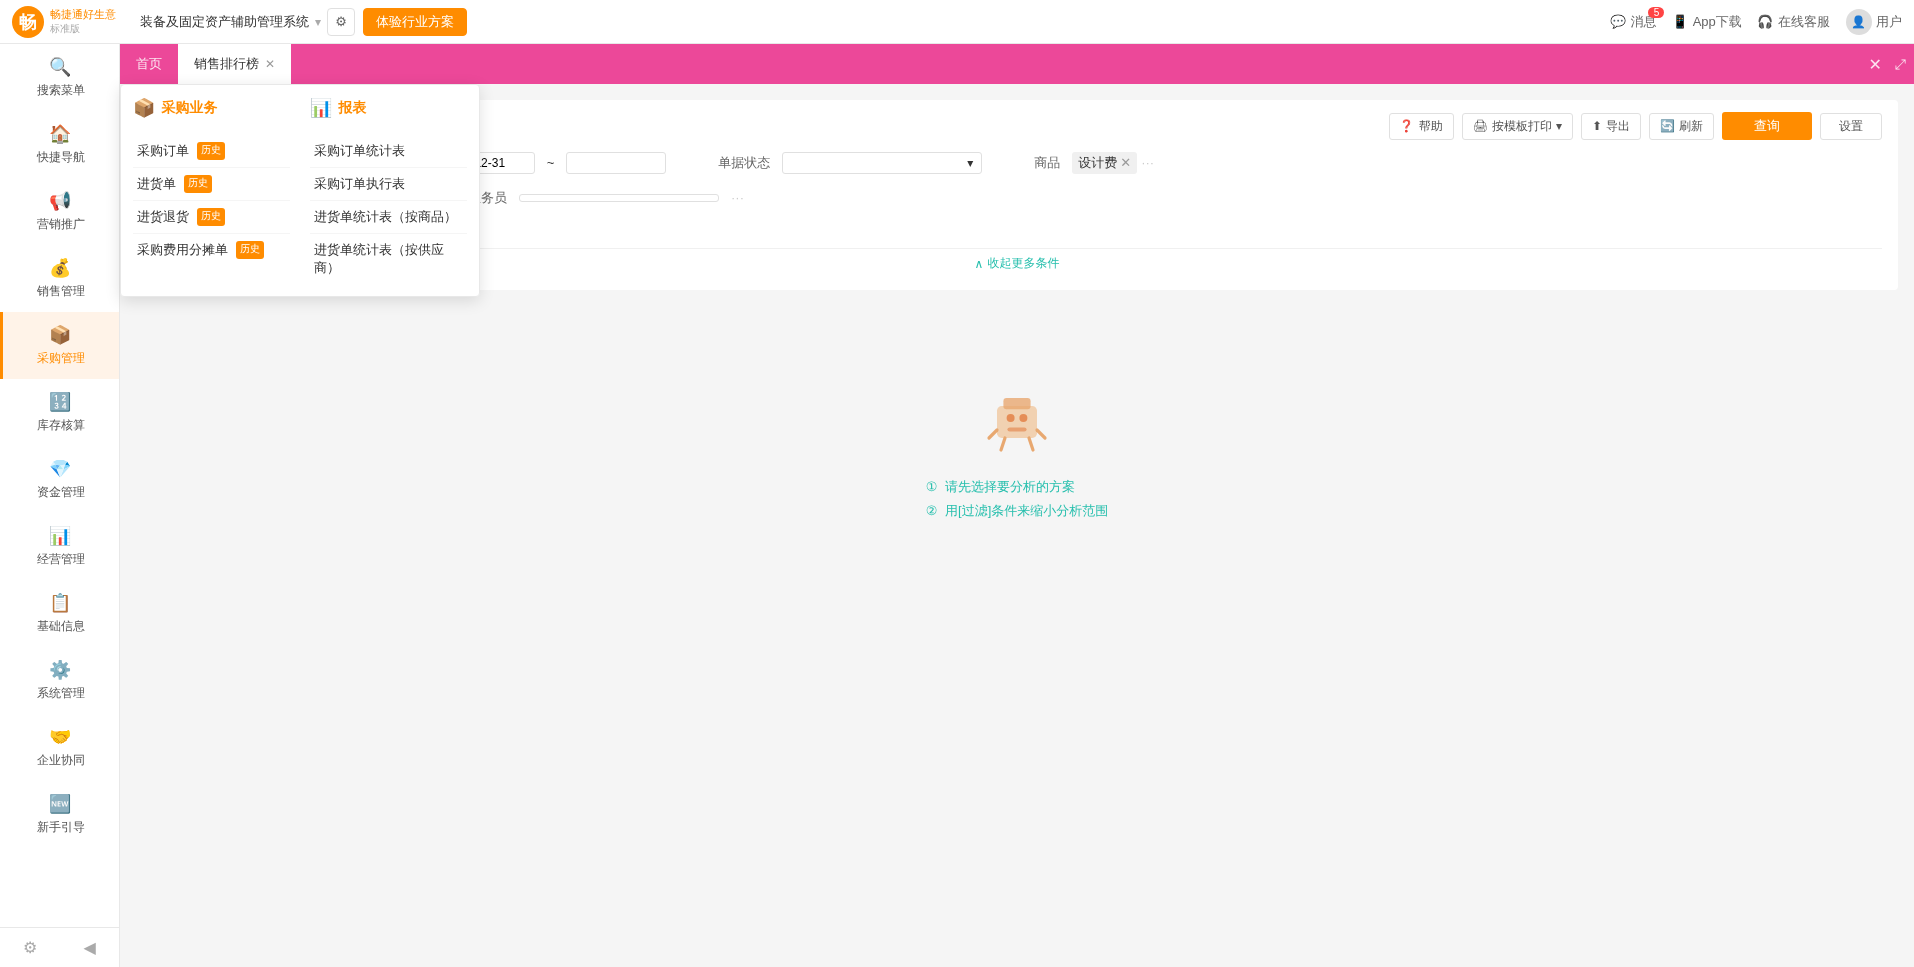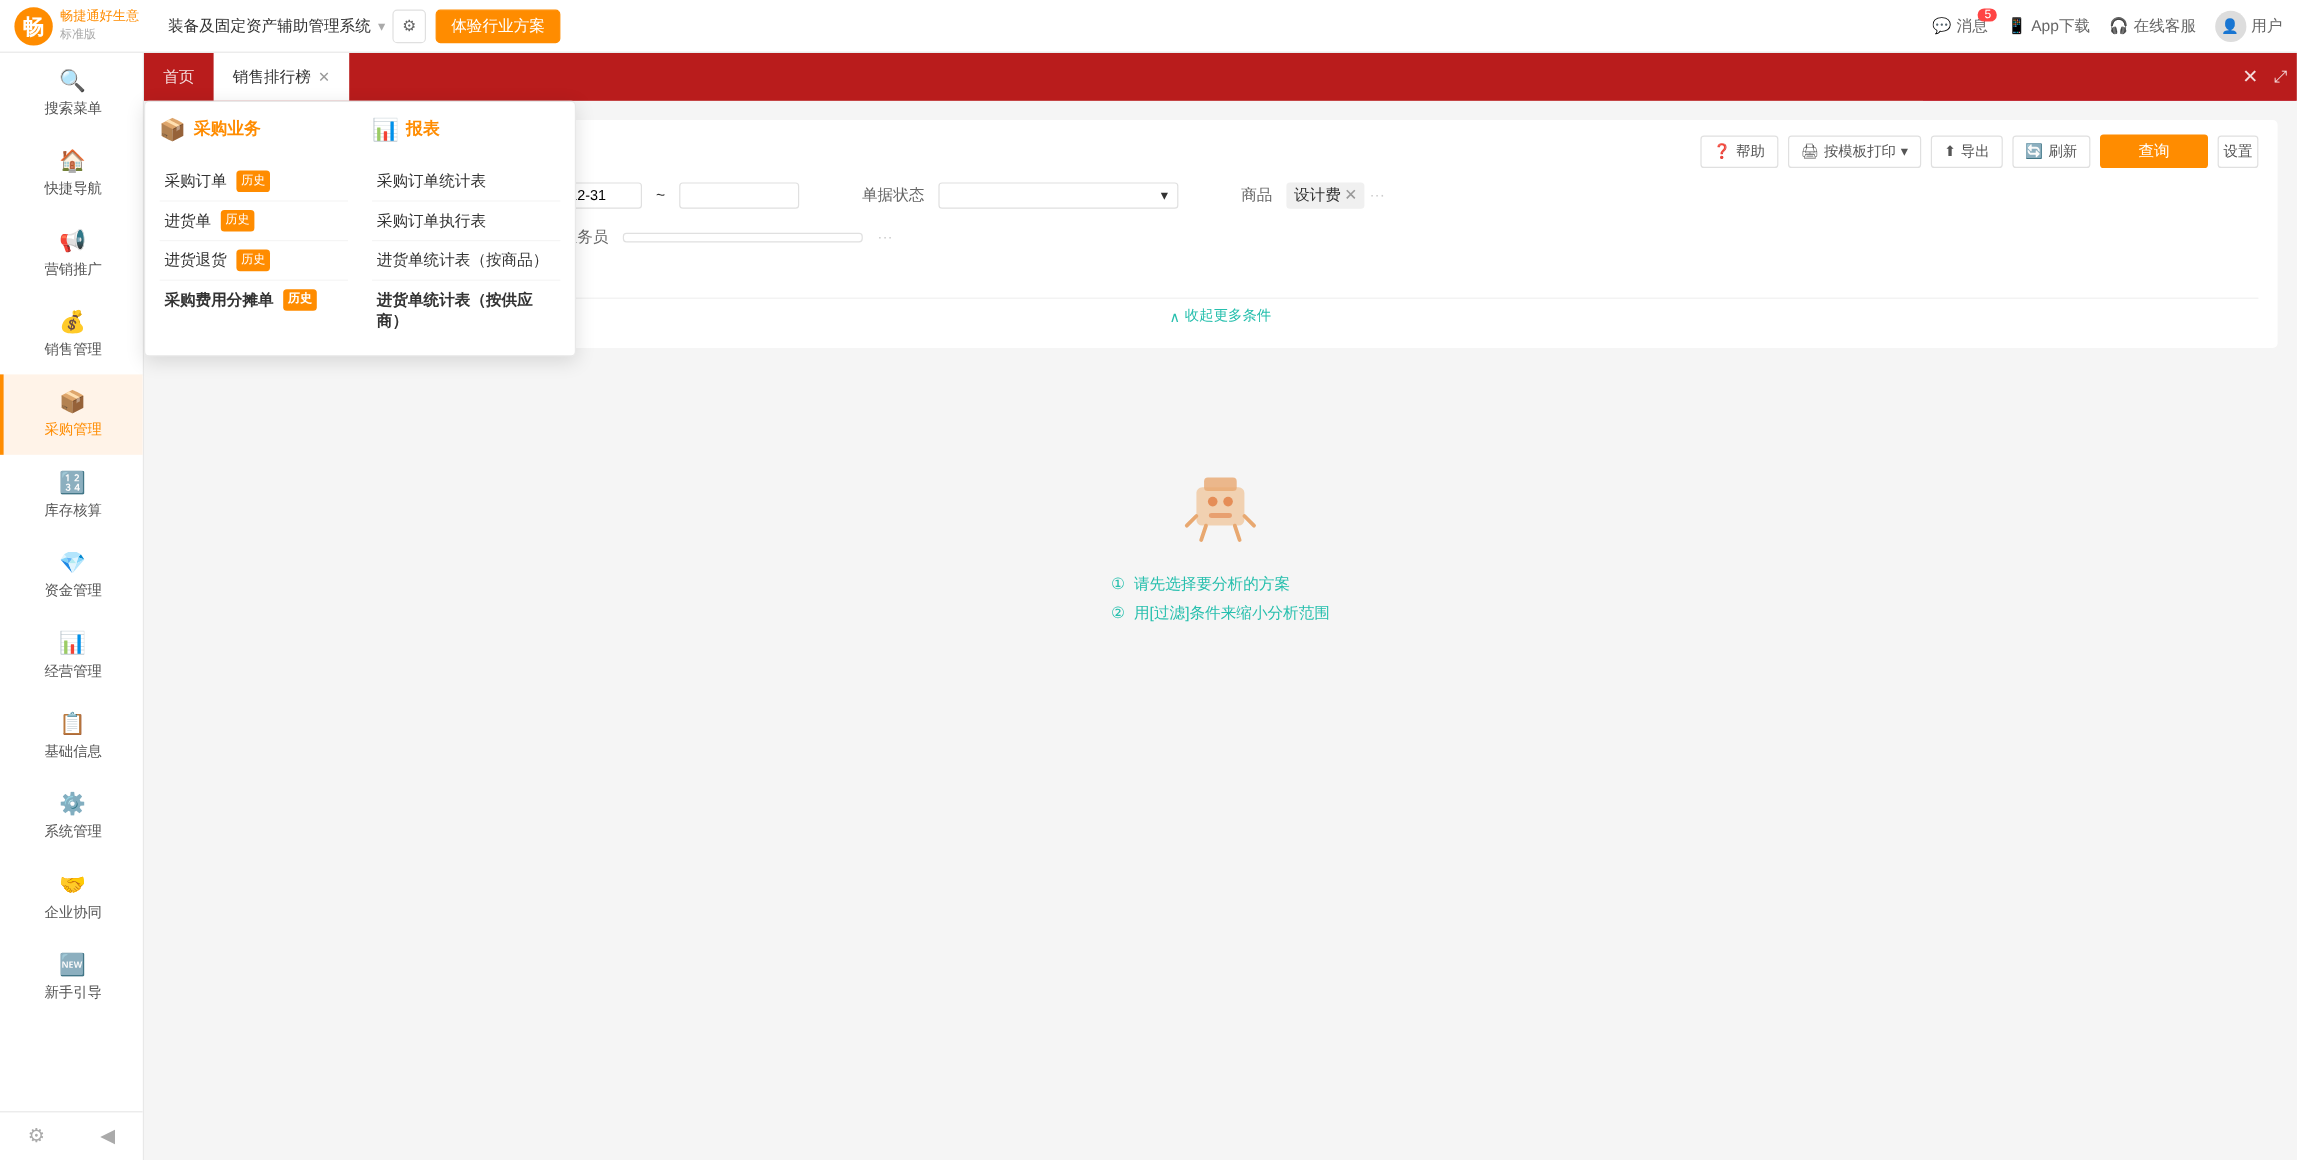--- a/index.html
+++ b/index.html
@@ -79,21 +79,21 @@
       border-radius: 8px;
       font-size: 10px;
       padding: 0 4px;
       min-width: 16px;
       text-align: center;
     }
 
     
     .tabbar {
       height: 40px;
-      background: #b91c1c;
+      background: #ec4899;
       display: flex;
       align-items: center;
       padding: 0 0;
       position: fixed;
       top: 44px; left: 120px; right: 0;
       z-index: 99;
     }
     .tab {
       height: 40px;
       display: flex; align-items: center;
@@ -263,21 +263,21 @@
       border-radius: 3px;
       padding: 5px 32px;
       font-size: 13px;
       cursor: pointer;
     }
     .settings-btn {
       background: white;
       color: #555;
       border: 1px solid #e0e0e0;
       border-radius: 3px;
-      padding: 4px 4px;
+      padding: 4px 18px;
       font-size: 12px;
       cursor: pointer;
     }
     .collapse-btn {
       display: flex; align-items: center; gap: 4px;
       color: #26bfad;
       font-size: 12px;
       cursor: pointer;
       padding: 6px;
       width: 100%;
@@ -333,21 +333,21 @@
       font-size: 18px;
     }
     .menu-item {
       display: flex; gap: 8px;
       padding: 7px 4px;
       cursor: pointer;
       color: #333;
       font-size: 13px;
       border-bottom: 1px solid #f5f5f5;
     }
-    .menu-item:last-child { border-bottom: none; font-weight: bold; }
+    .menu-item:last-child { border-bottom: none; }
     .history-tag {
       background: #ff8c00;
       color: white;
       font-size: 10px;
       padding: 1px 4px;
       border-radius: 3px;
       flex-shrink: 0;
     }
   </style>
 </head>

